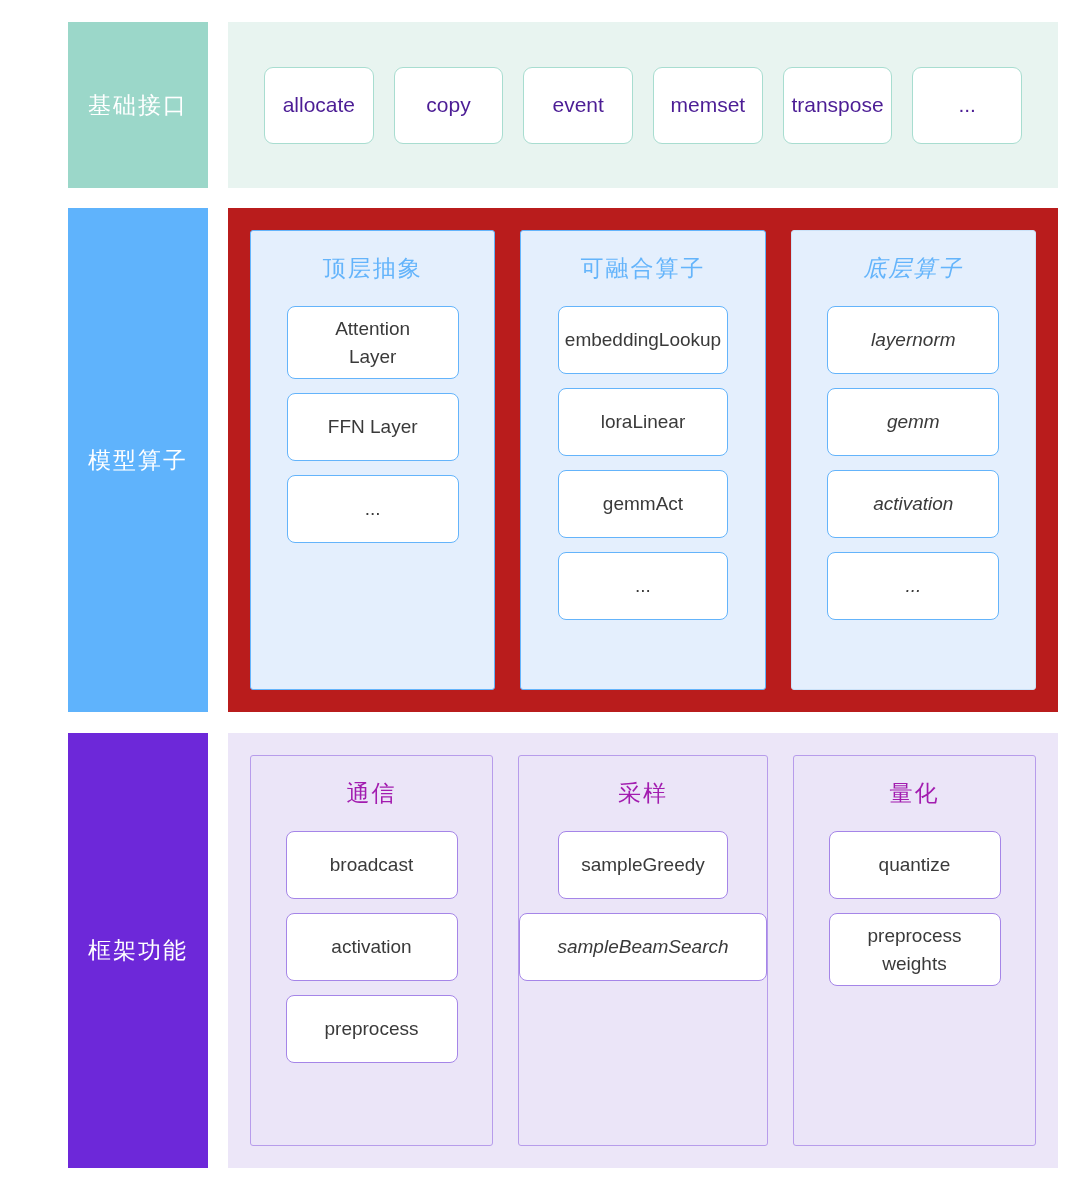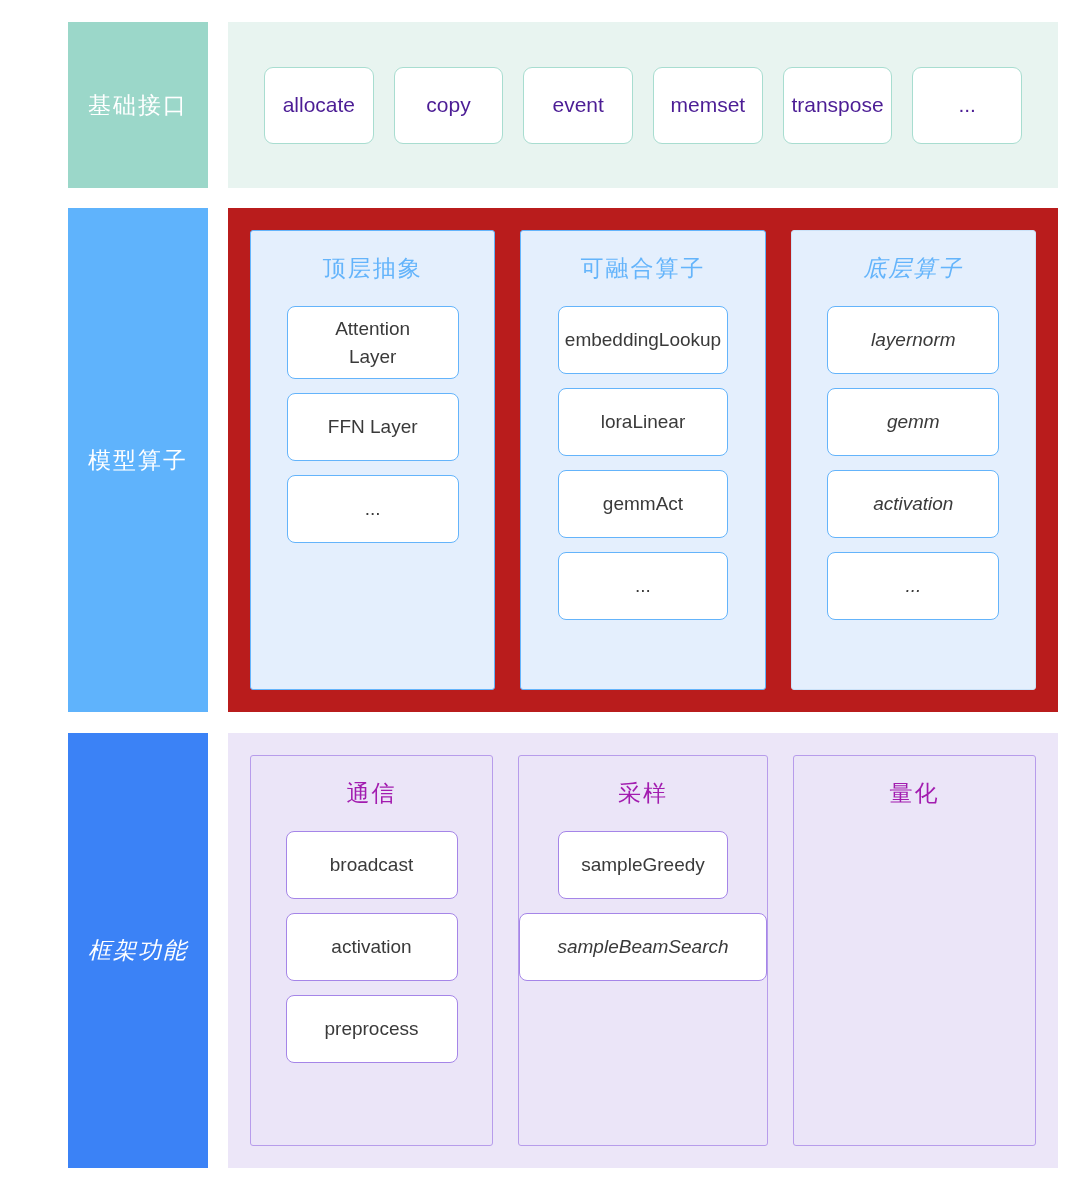--- a/index.html
+++ b/index.html
@@ -128,21 +128,21 @@
 
   
   .theme-blue .row-label  { background: #5fb3fc; }
   .theme-blue .row-panel  { background: #b91c1c; margin-left: 20px; }
   .theme-blue .group      { background: #e4effd; border: 1.5px solid #64b4fb; }
   .theme-blue .group.faint{ border-color: #cbe2f8; font-style: italic; }
   .theme-blue .group-title{ color: #64b4fb; }
   .theme-blue .item       { border: 1.5px solid #64b4fb; }
 
   
-  .theme-purple .row-label  { background: #3b82f6; font-style: italic; }
+  .theme-purple .row-label  { background: #6d28d9; }
   .theme-purple .row-panel  { background: #ece6f8; }
   .theme-purple .group      { background: #ebe5f8; border: 1.5px solid #b79ceb; }
   .theme-purple .group-title{ color: #a21caf; }
   .theme-purple .item       { border: 1.5px solid #a585e8; }
 </style>
 </head>
 <body>
 
 <div id="diagram">
 
@@ -265,19 +265,28 @@
               <span class="line">sampleGreedy</span>
             </div>
             <div class="item" style="width:248px;font-style:italic;">
               <span class="line">sampleBeamSearch</span>
             </div>
           </div>
         </div>
 
         <div class="group">
           <div class="group-title">量化</div>
+          <div class="group-items">
+            <div class="item">
+              <span class="line">quantize</span>
+            </div>
+            <div class="item">
+              <span class="line">preprocess</span>
+              <span class="line">weights</span>
+            </div>
+          </div>
         </div>
 
       </div>
     </div>
   </div>
 
 </div>
 
 </body></html>

